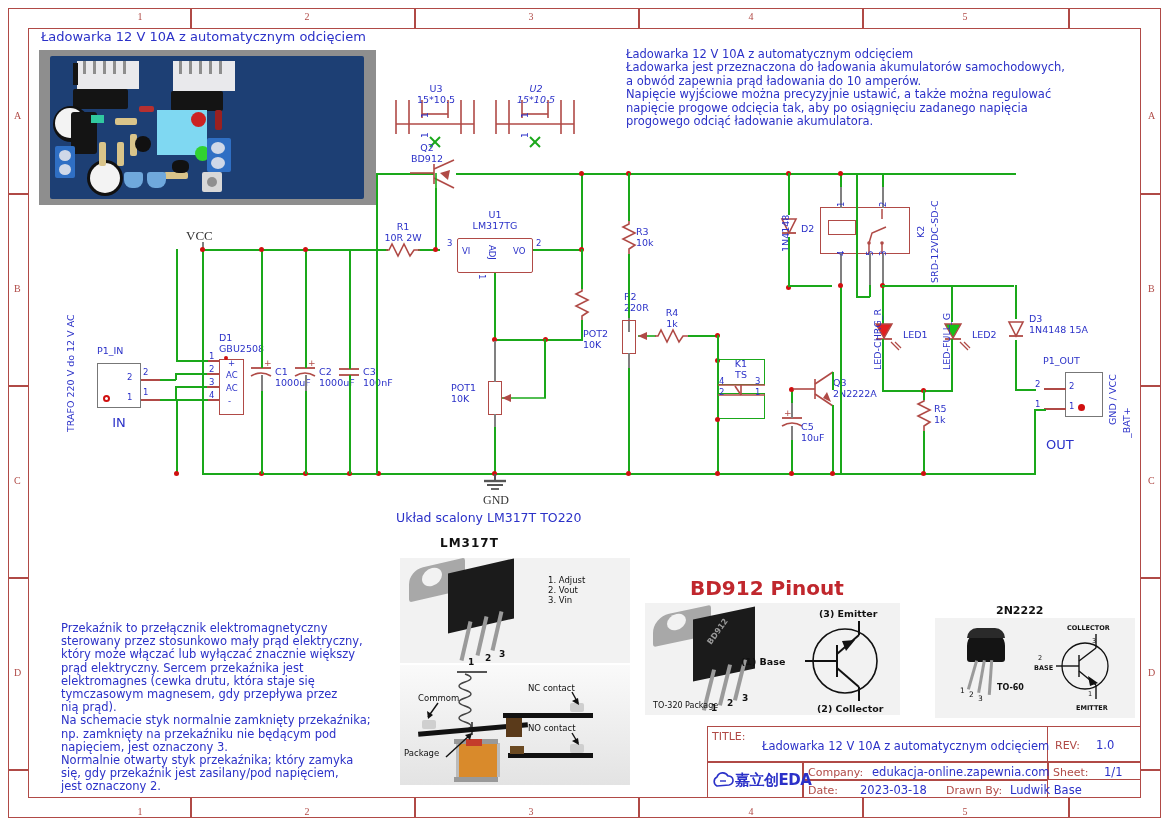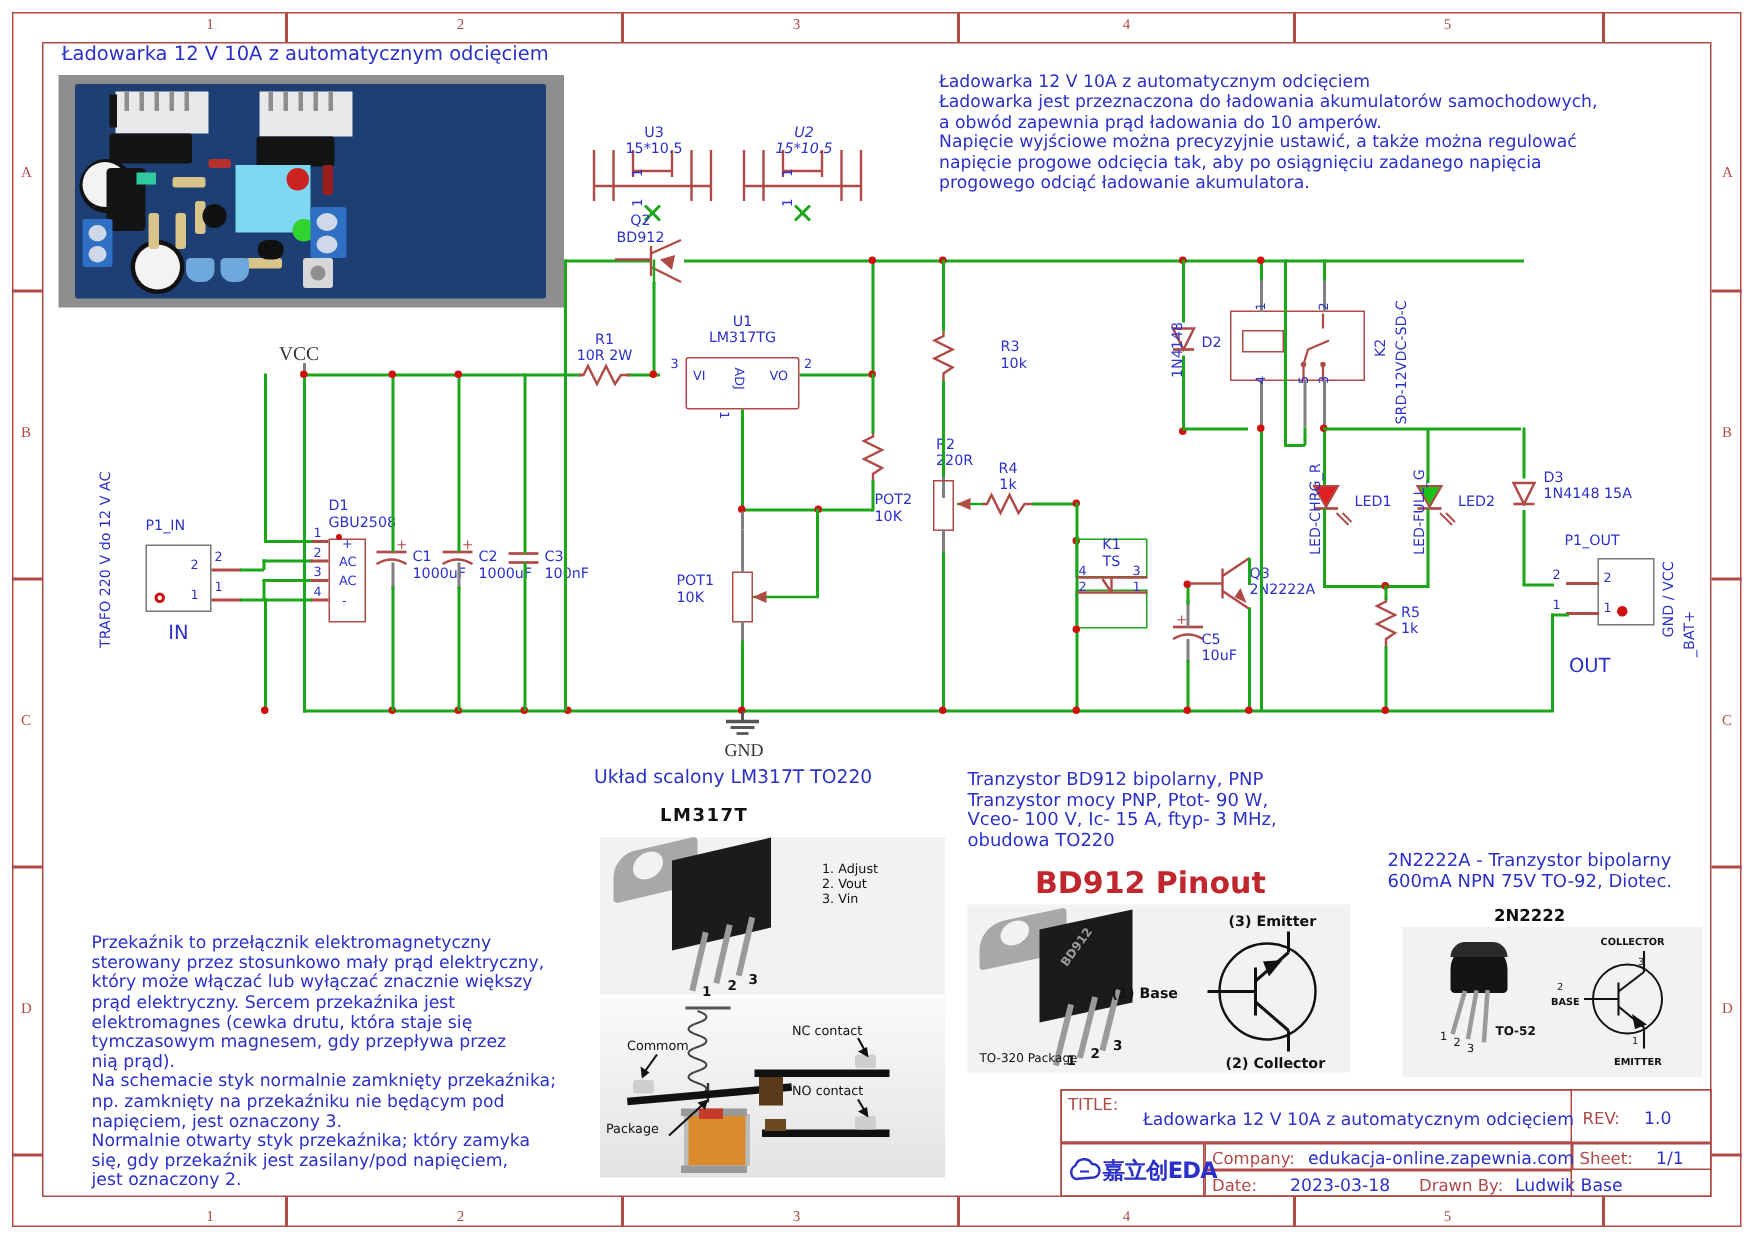--- a/index.html
+++ b/index.html
@@ -275,21 +275,21 @@
   </svg>
   <div class="abs wire wv" style="left:544px;top:339px;width:1.6px;height:59px;"></div>
   <div class="abs lbl" style="left:451px;top:383px;"><span>POT1</span>
 <span>10K</span></div>
 
   <div class="abs junction" style="left:626px;top:171px;"></div>
   <div class="abs wire wv" style="left:628px;top:173px;width:1.6px;height:48px;"></div>
   <svg class="abs" style="left:621px;top:221px;" width="16" height="34">
     <polyline points="8,0 8,3 2,6 14,12 2,18 14,24 8,28 8,34" stroke="#b04a46" stroke-width="1.6" fill="none"></polyline>
   </svg>
-  <div class="abs lbl" style="left:667px;top:227px;"><span>R3</span>
+  <div class="abs lbl" style="left:636px;top:227px;"><span>R3</span>
 <span>10k</span></div>
   <div class="abs wire wv" style="left:628px;top:254px;width:1.6px;height:68px;"></div>
 
   <div class="abs gray" style="left:628px;top:318px;width:1.6px;height:14px;"></div>
   <div class="abs box-r" style="left:622px;top:320px;width:14px;height:34px;"></div>
   <div class="abs gray" style="left:628px;top:353px;width:1.6px;height:16px;"></div>
   <div class="abs wire wv" style="left:628px;top:368px;width:1.6px;height:106px;"></div>
   <div class="abs lbl" style="left:583px;top:329px;"><span>POT2</span>
 <span>10K</span></div>
   <svg class="abs" style="left:636px;top:329px;" width="20" height="14">
@@ -627,24 +627,20 @@
         <line x1="172" y1="27" x2="178" y2="38"></line>
         <line x1="172" y1="68" x2="178" y2="78"></line>
       </g>
       <polygon points="28,54 27,46 33,50" fill="#111"></polygon>
       <polygon points="72,68 65,70 70,75" fill="#111"></polygon>
       <polygon points="179,40 172,36 178,33" fill="#111"></polygon>
       <polygon points="179,80 172,76 178,73" fill="#111"></polygon>
     </svg>
   </div>
 
-  <div class="abs bluetxt" style="left:645px;top:513px;font-size:12px;line-height:13.6px;">Tranzystor BD912 bipolarny, PNP
-Tranzystor mocy PNP, Ptot- 90 W,
-Vceo- 100 V, Ic- 15 A, ftyp- 3 MHz,
-obudowa TO220</div>
   <div class="abs" style="left:690px;top:576px;color:#c0272d;font-weight:bold;font-size:20px;">BD912 Pinout</div>
   <div class="abs ph" style="left:645px;top:603px;width:255px;height:112px;">
     <div class="abs to220tab" style="left:8px;top:8px;width:58px;height:30px;border-radius:16px 3px 3px 3px;transform:skewY(-12deg);"></div>
     <div class="abs" style="left:22px;top:11px;width:19px;height:16px;border-radius:50%;background:#f2f2f2;transform:skewY(-12deg);"></div>
     <div class="abs to220body" style="left:48px;top:10px;width:62px;height:62px;transform:skewY(-12deg);"></div>
     <div class="abs" style="left:58px;top:24px;color:#9a9a9a;font-size:8px;font-weight:bold;transform:rotate(-54deg);">BD912</div>
     <div class="abs leg" style="left:62px;top:66px;width:4px;height:42px;transform:rotate(14deg);"></div>
     <div class="abs leg" style="left:78px;top:61px;width:4px;height:42px;transform:rotate(14deg);"></div>
     <div class="abs leg" style="left:93px;top:56px;width:4px;height:42px;transform:rotate(14deg);"></div>
     <div class="abs" style="left:66px;top:100px;font-size:9px;font-weight:bold;color:#111;">1</div>
@@ -662,33 +658,31 @@
         <line x1="74" y1="26" x2="74" y2="12"></line>
         <line x1="74" y1="78" x2="74" y2="92"></line>
       </g>
       <polygon points="57,32 70,31 61,42" fill="#111"></polygon>
       <text x="34" y="8" font-size="9.5" font-weight="bold" fill="#111" font-family="DejaVu Sans, sans-serif">(3) Emitter</text>
       <text x="-44" y="56" font-size="9.5" font-weight="bold" fill="#111" font-family="DejaVu Sans, sans-serif">(1) Base</text>
       <text x="32" y="103" font-size="9.5" font-weight="bold" fill="#111" font-family="DejaVu Sans, sans-serif">(2) Collector</text>
     </svg>
   </div>
 
-  <div class="abs bluetxt" style="left:925px;top:567px;font-size:12px;line-height:13.6px;">2N2222A - Tranzystor bipolarny
-600mA NPN 75V TO-92, Diotec.</div>
   <div class="abs" style="left:996px;top:604px;color:#111;font-weight:bold;font-size:11px;">2N2222</div>
   <div class="abs ph" style="left:935px;top:618px;width:200px;height:100px;">
     <div class="abs" style="left:32px;top:12px;width:38px;height:32px;background:#141414;border-radius:16px 16px 3px 3px;"></div>
     <div class="abs" style="left:32px;top:10px;width:38px;height:10px;background:#2a2a2a;border-radius:14px 14px 0 0;"></div>
     <div class="abs leg" style="left:36px;top:42px;width:3px;height:30px;transform:rotate(16deg);"></div>
     <div class="abs leg" style="left:45px;top:42px;width:3px;height:33px;transform:rotate(10deg);"></div>
     <div class="abs leg" style="left:54px;top:42px;width:3px;height:35px;transform:rotate(4deg);"></div>
     <div class="abs" style="left:25px;top:68px;font-size:7.5px;color:#111;">1</div>
     <div class="abs" style="left:34px;top:72px;font-size:7.5px;color:#111;">2</div>
     <div class="abs" style="left:43px;top:76px;font-size:7.5px;color:#111;">3</div>
-    <div class="abs" style="left:62px;top:65px;font-size:8px;font-weight:bold;color:#111;">TO-52</div>
+    <div class="abs" style="left:62px;top:65px;font-size:8px;font-weight:bold;color:#111;">TO-60</div>
     <svg class="abs" style="left:105px;top:6px;" width="95" height="92">
       <circle cx="45" cy="42" r="23" stroke="#111" stroke-width="1.3" fill="none"></circle>
       <g stroke="#111" stroke-width="1.4" fill="none">
         <line x1="16" y1="42" x2="39" y2="42"></line>
         <line x1="39" y1="31" x2="39" y2="53"></line>
         <line x1="39" y1="37" x2="56" y2="24"></line>
         <line x1="39" y1="47" x2="56" y2="61"></line>
         <line x1="56" y1="24" x2="56" y2="10"></line>
         <line x1="56" y1="61" x2="56" y2="75"></line>
       </g>

